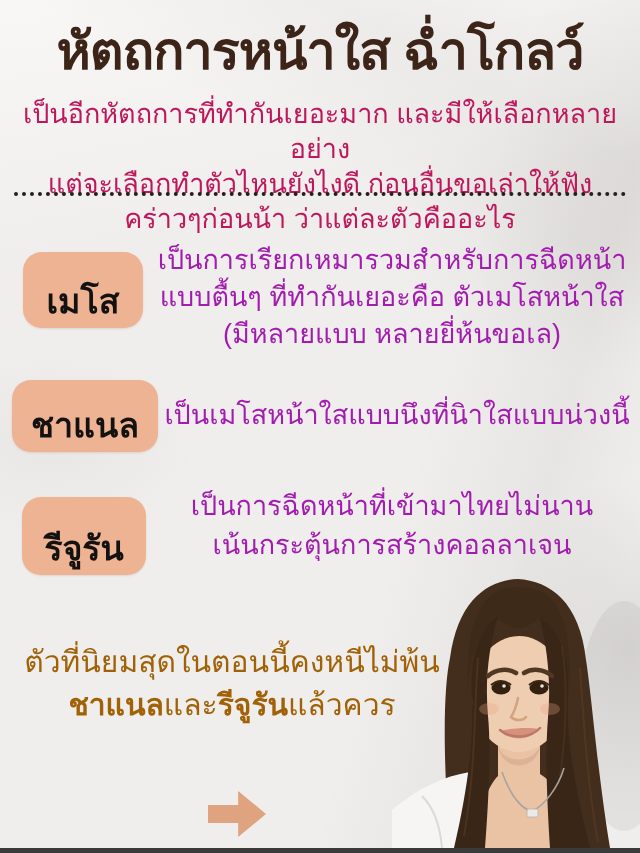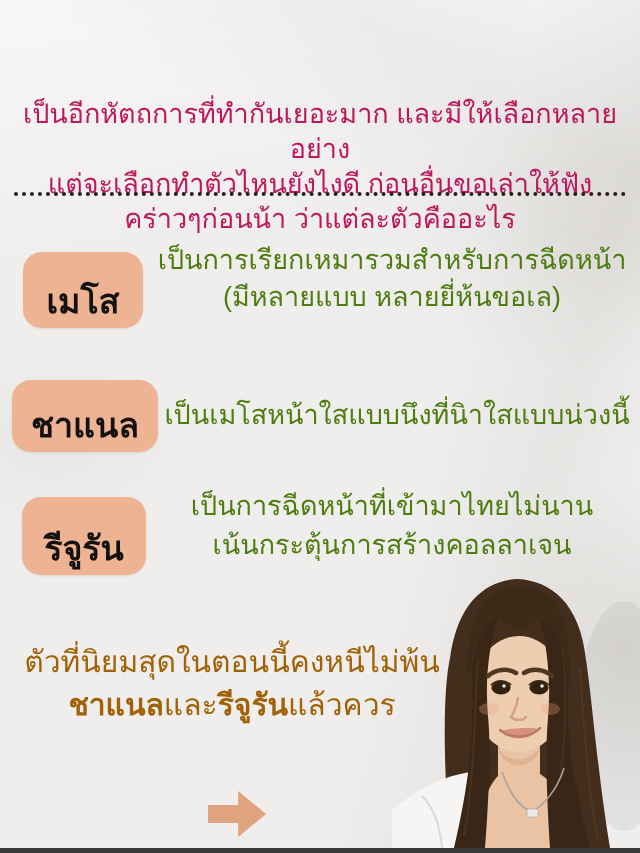--- a/index.html
+++ b/index.html
@@ -44,21 +44,21 @@
     border-radius:19px;
     display:flex; align-items:flex-end; justify-content:center;
     font-size:34px; font-weight:800; color:#141210;
     box-shadow:0 1px 2px rgba(120,80,50,0.15);
   }
   .badge-1 { left:23px;  top:252px; width:120px; height:76px; }
   .badge-2 { left:12px;  top:380px; width:146px; height:72px; }
   .badge-3 { left:22px;  top:497px; width:124px; height:78px; }
   .desc {
     position:absolute; text-align:center;
-    font-size:27px; line-height:37px; font-weight:500; color:#4d7c0f;
+    font-size:27px; line-height:37px; font-weight:500; color:#a21caf;
   }
   .desc-1 { left:150px; top:242px; width:484px; }
   .desc-2 { left:158px; top:397px; width:478px; }
   .desc-3 { left:150px; top:487px; width:484px; line-height:39px; }
   .footer-text {
     position:absolute; left:6px; top:640px; width:452px;
     text-align:center; font-size:30px; line-height:43px;
     font-weight:500; color:#a16207;
   }
   .footer-text .bold { font-weight:800; }
@@ -76,34 +76,36 @@
     background:#3a3a3a;
   }
 </style>
 </head>
 <body>
 
 <div class="canvas">
 
   <div class="paper-texture"></div>
 
+  <h1 class="title">หัตถการหน้าใส ฉ่ำโกลว์</h1>
 
   <div class="subtitle">
     <div>เป็นอีกหัตถการที่ทำกันเยอะมาก และมีให้เลือกหลายอย่าง</div>
     <div>แต่จะเลือกทำตัวไหนยังไงดี ก่อนอื่นขอเล่าให้ฟัง</div>
     <div>คร่าวๆก่อนน้า ว่าแต่ละตัวคืออะไร</div>
   </div>
 
   <div class="dotted-divider"></div>
 
   <div class="badge badge-1">
     <span>เมโส</span>
   </div>
   <div class="desc desc-1">
     <div>เป็นการเรียกเหมารวมสำหรับการฉีดหน้า</div>
+    <div>แบบตื้นๆ ที่ทำกันเยอะคือ ตัวเมโสหน้าใส</div>
     <div>(มีหลายแบบ หลายยี่ห้นขอเล)</div>
   </div>
 
   <div class="badge badge-2">
     <span>ชาแนล</span>
   </div>
   <div class="desc desc-2">
     <div>เป็นเมโสหน้าใสแบบนึงที่นิาใสแบบน่วงนี้</div>
   </div>
 

